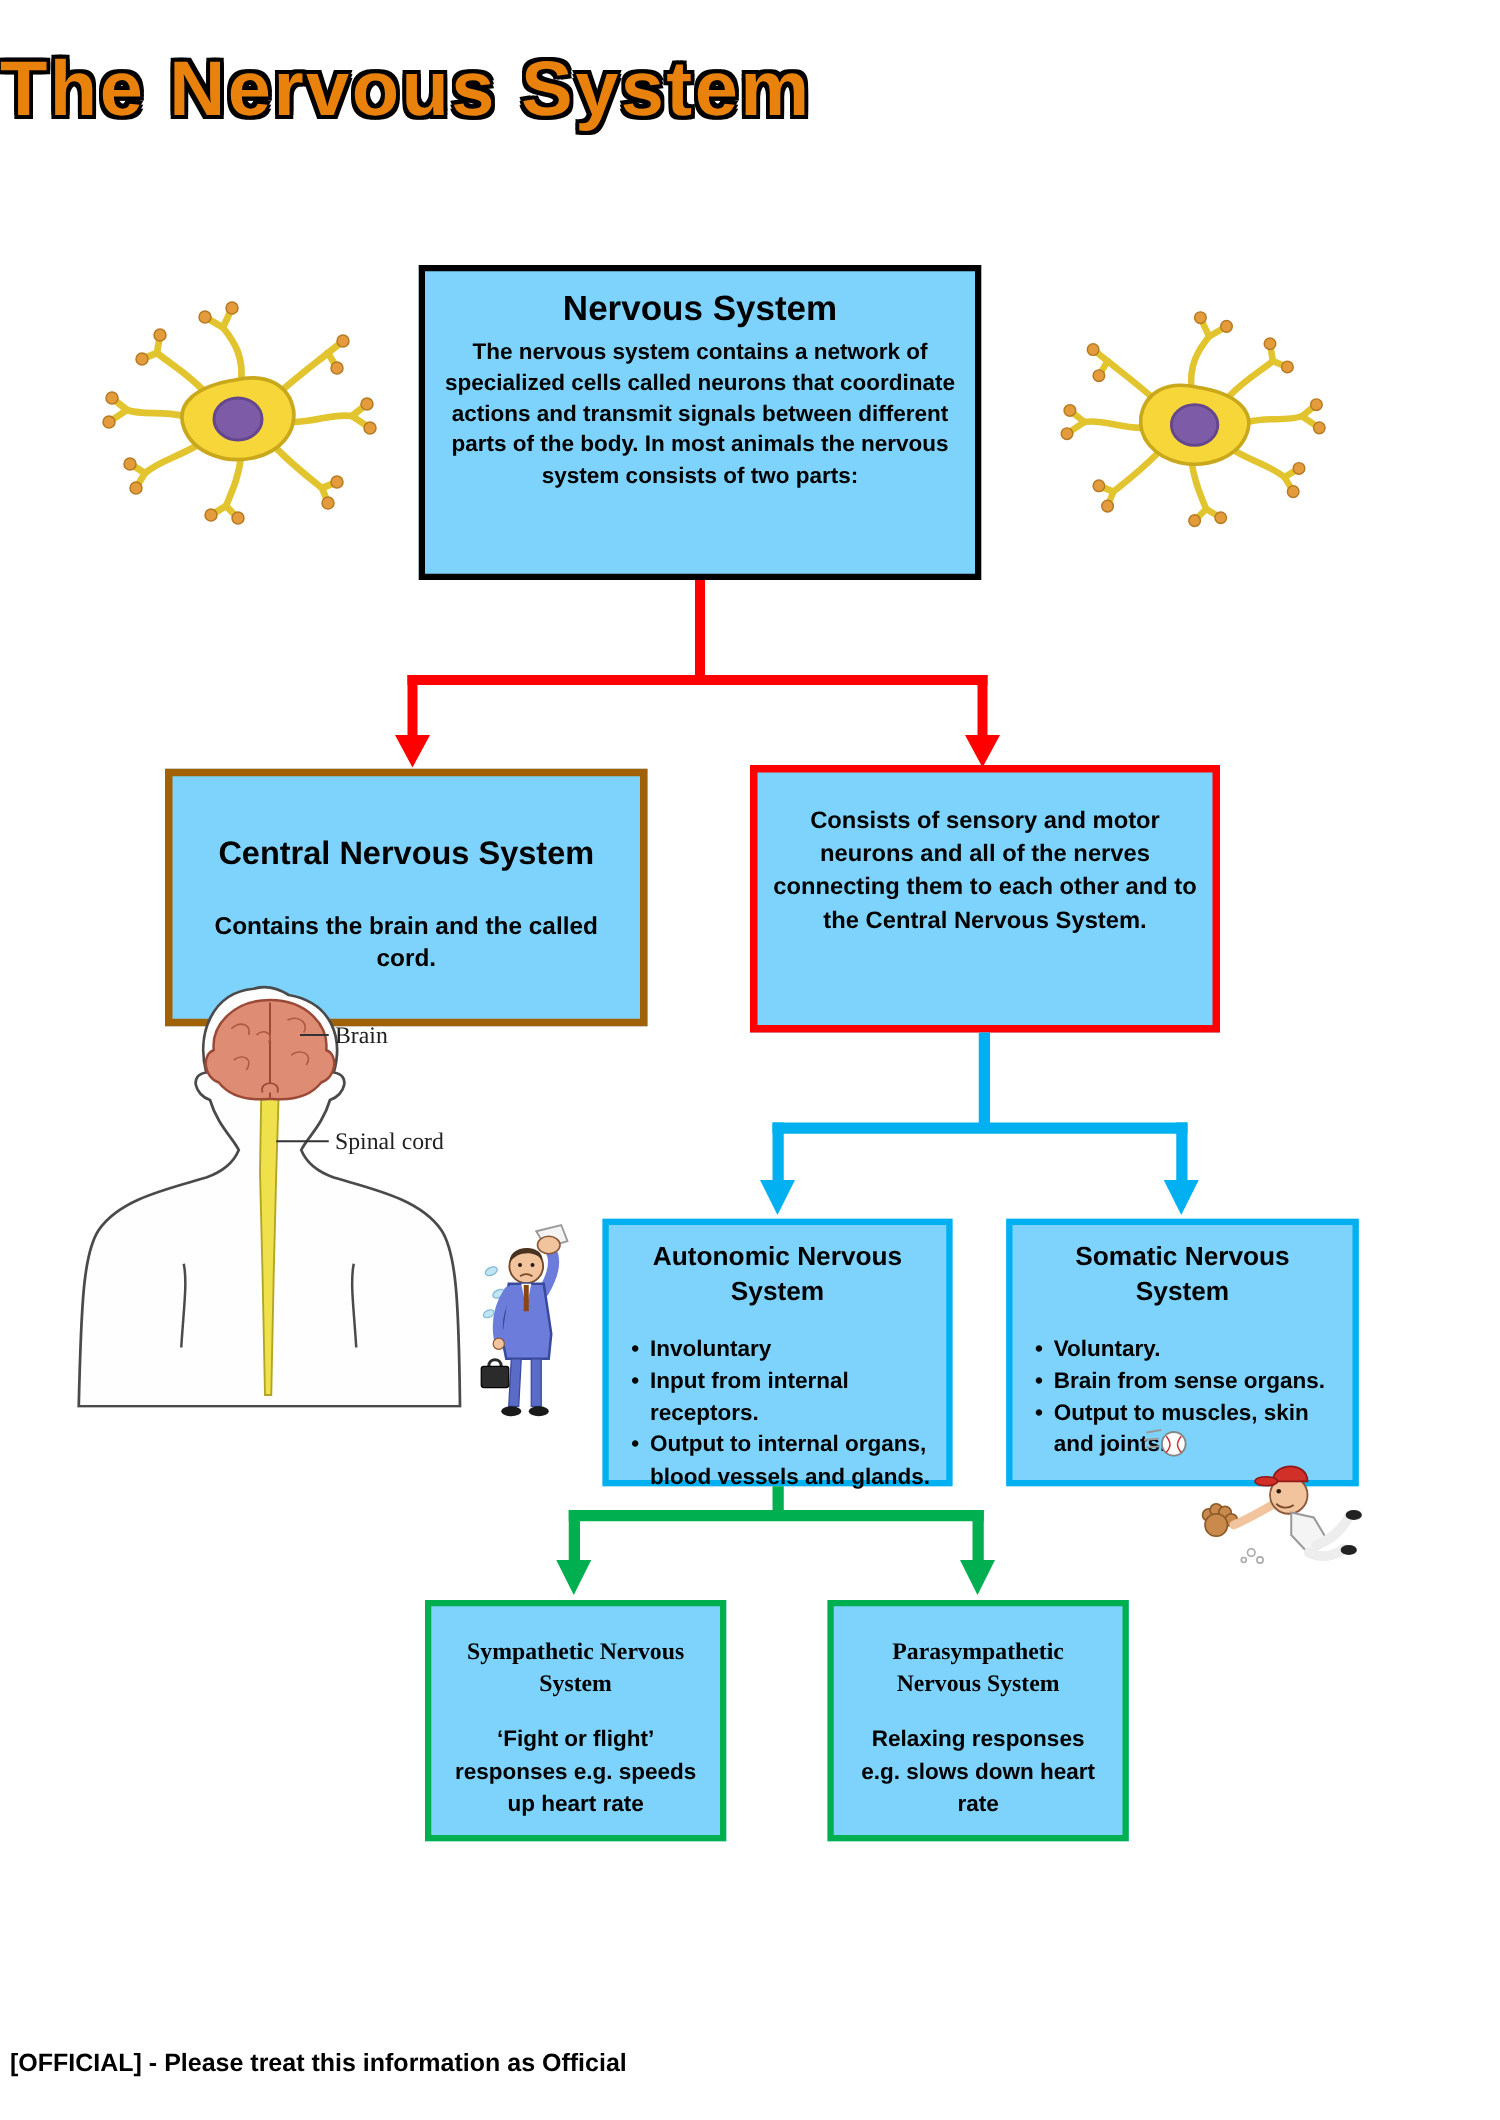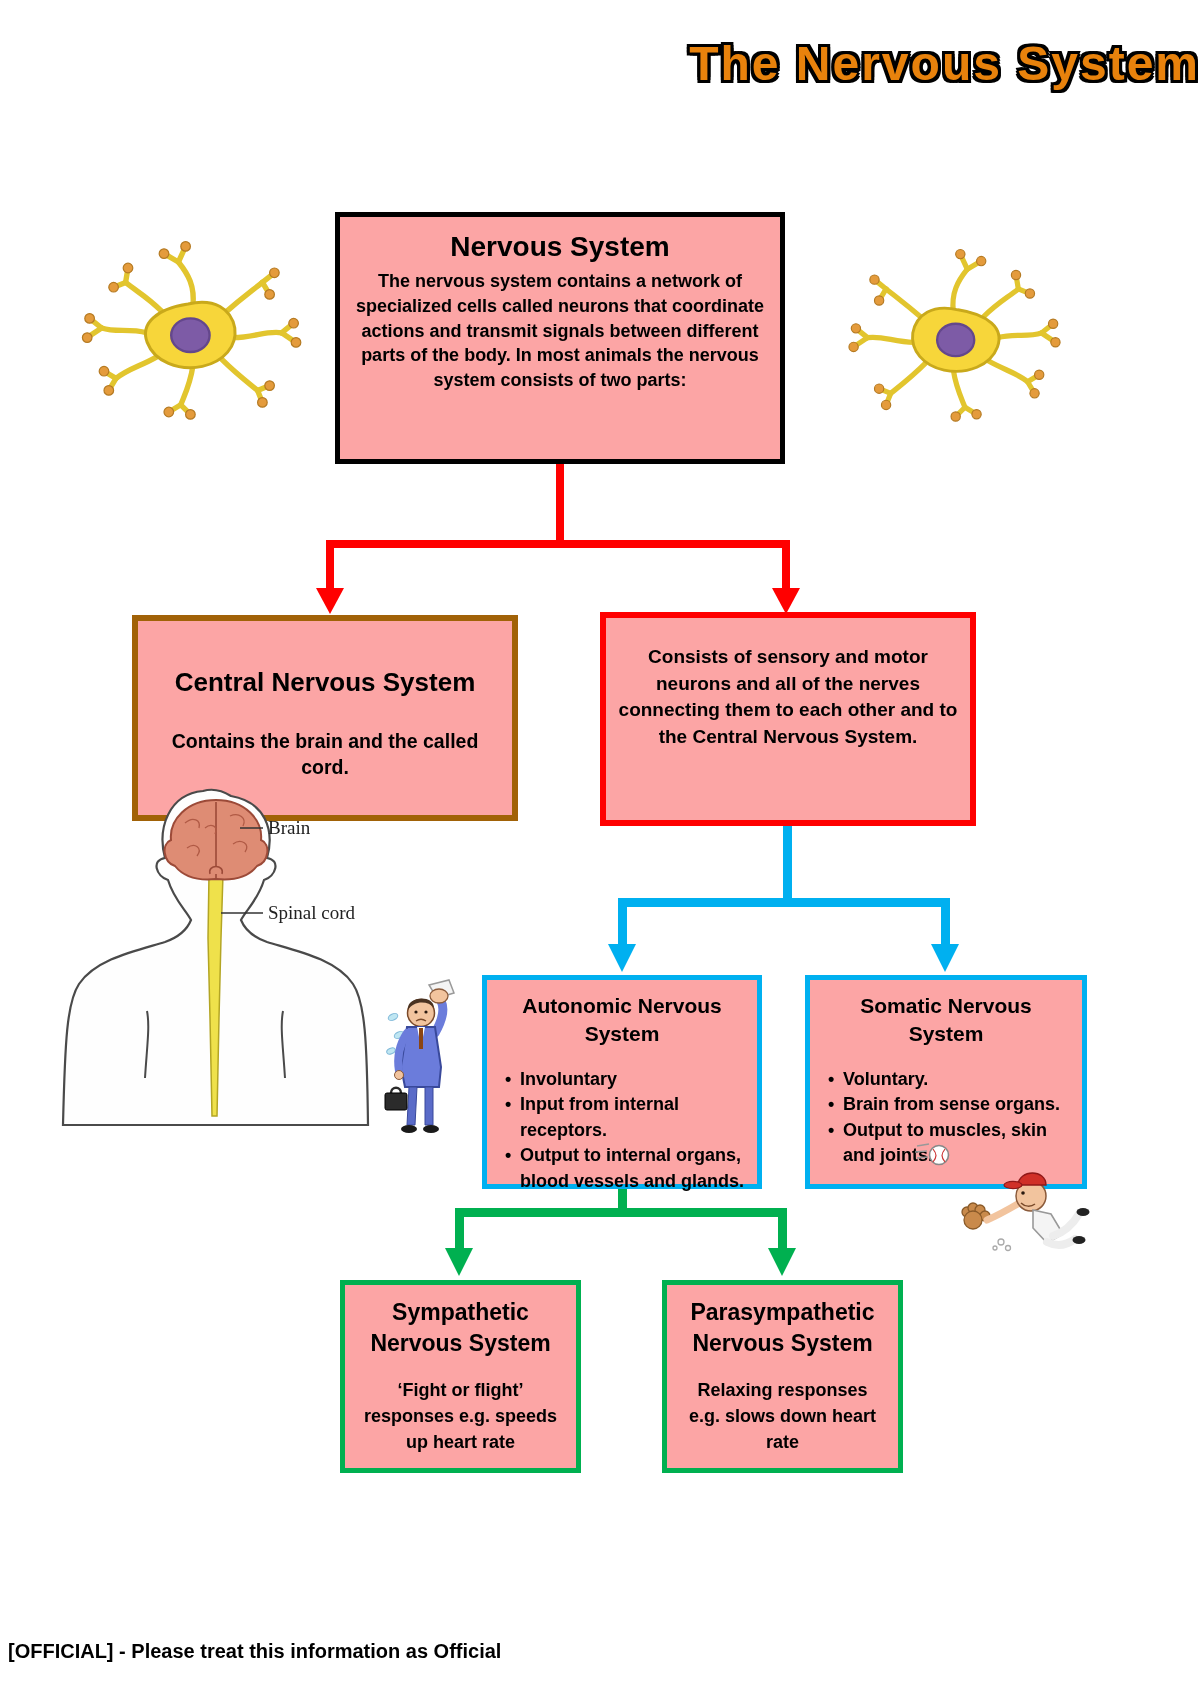--- a/index.html
+++ b/index.html
@@ -3,28 +3,28 @@
 <meta charset="utf-8">
 <style>
   html,body{margin:0;padding:0;}
   body{
     width:1200px;height:1696px;position:relative;background:#ffffff;
     font-family:"Liberation Sans",sans-serif;color:#000;overflow:hidden;
   }
   .abs{position:absolute;}
   
   #page-title{
-    left:0;right:0;top:36px;text-align:right;
-    font-size:48px;font-weight:800;letter-spacing:2px;color:#E8820C;
+    left:0;right:0;top:36px;text-align:left;
+    font-size:62px;font-weight:800;letter-spacing:2px;color:#E8820C;
     text-shadow:
       -3px -3px 0 #000, 3px -3px 0 #000, -3px 3px 0 #000, 3px 3px 0 #000,
       -3px 0 0 #000, 3px 0 0 #000, 0 -3px 0 #000, 0 3px 0 #000;
   }
   
-  .fbox{position:absolute;background:#fca5a5;text-align:center;font-weight:700;box-sizing:border-box;}
+  .fbox{position:absolute;background:#7dd3fc;text-align:center;font-weight:700;box-sizing:border-box;}
   .fbox .h{font-weight:700;}
   .fbox .b{font-weight:700;}
   #box-root{left:335px;top:212px;width:450px;height:252px;border:5px solid #000;}
   #box-root .h{font-size:28px;margin-top:14px;}
   #box-root .b{font-size:18px;line-height:1.38;margin-top:6px;padding:0 12px;}
   #box-cns{left:132px;top:615px;width:386px;height:206px;border:6px solid #a16207;}
   #box-cns .h{font-size:26px;margin-top:46px;}
   #box-cns .b{font-size:19.5px;line-height:1.35;margin-top:30px;padding:0 24px;}
   #box-pns{left:600px;top:612px;width:376px;height:214px;border:6px solid #FF0000;}
   #box-pns .h{font-size:24.5px;margin-top:14px;}
@@ -32,21 +32,21 @@
   .bluebox{border:5px solid #00B0F0;}
   #box-auto{left:482px;top:975px;width:280px;height:214px;}
   #box-som{left:805px;top:975px;width:282px;height:214px;}
   .bluebox .h{font-size:21px;line-height:1.35;margin-top:12px;padding:0 20px;text-align:center;}
   .bullets{margin-top:18px;padding:0 8px 0 18px;text-align:left;font-size:18px;line-height:1.42;}
   .bullet{display:flex;}
   .bullet .dot{width:15px;flex:none;}
   .greenbox{border:5px solid #00B050;}
   #box-sym{left:340px;top:1280px;width:241px;height:193px;}
   #box-par{left:662px;top:1280px;width:241px;height:193px;}
-  .greenbox .h{font-size:23px;line-height:1.35;margin-top:12px;padding:0 16px;}
+  .greenbox .h{font-size:19px;line-height:1.35;margin-top:24px;padding:0 16px;font-family:Liberation Serif, serif;}
   .greenbox .b{font-size:18px;line-height:1.45;margin-top:18px;padding:0 16px;}
   
   .conn{position:absolute;}
   .c-red{background:#FF0000;}
   .c-blue{background:#00B0F0;}
   .c-green{background:#00B050;}
   .ah{position:absolute;width:0;height:0;border-left:14px solid transparent;border-right:14px solid transparent;}
   .ah-red{border-top:26px solid #FF0000;}
   .ah-blue{border-top:28px solid #00B0F0;}
   .ah-green{border-top:28px solid #00B050;}

